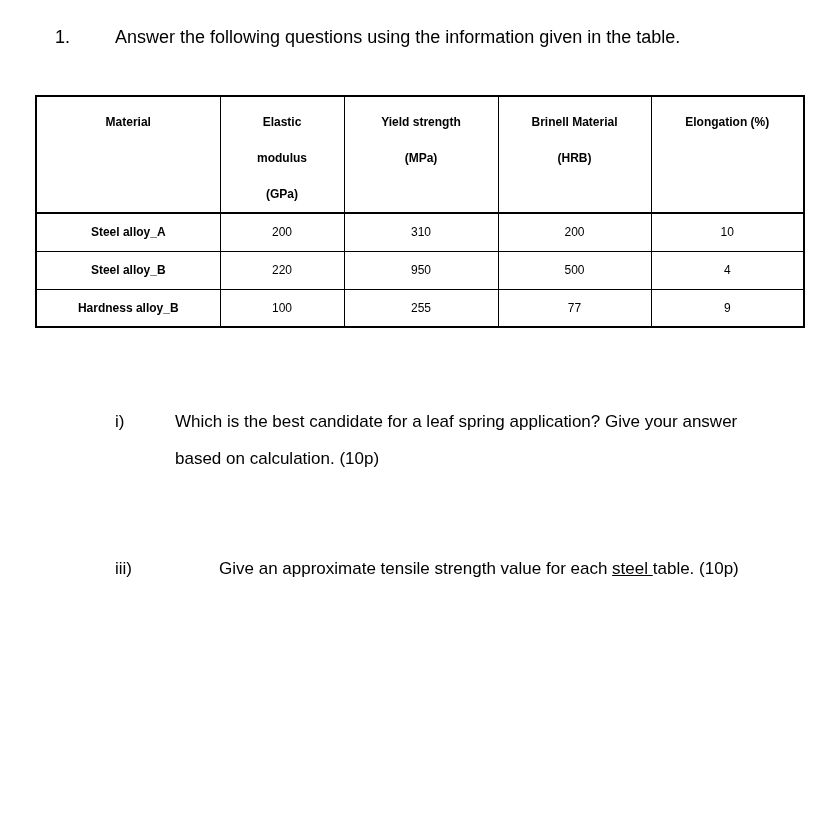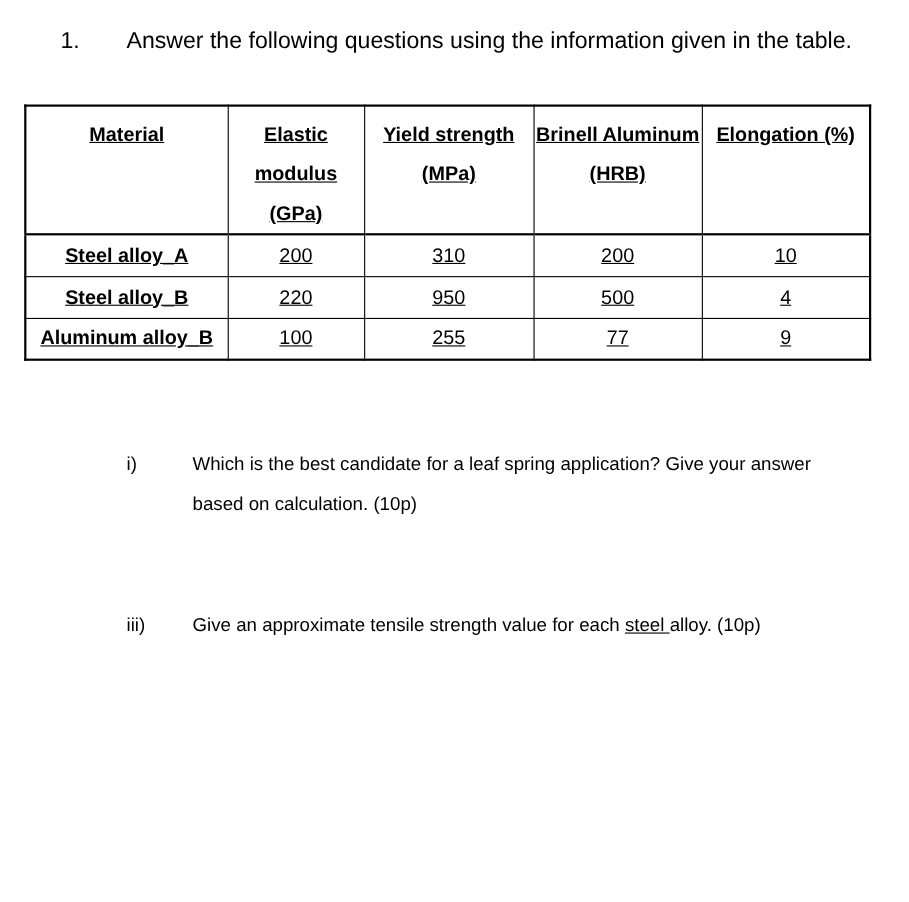--- a/index.html
+++ b/index.html
@@ -12,36 +12,35 @@
     color: #000000;
   }
   .page {
     width: 826px;
     height: 820px;
     padding-top: 27px;
     background: #ffffff;
   }
   .intro-row {
     margin-left: 55px;
-    font-size: 21px;
+    font-size: 18px;
     line-height: 21px;
     white-space: nowrap;
   }
   .qnum {
     display: inline-block;
     width: 60px;
   }
   table.materials {
     border-collapse: collapse;
-    margin-left: 22px;
+    margin-left: 35px;
     margin-top: 47px;
     table-layout: fixed;
     width: 768px;
-    font-size: 18px;
-    text-decoration: underline;
+    font-size: 12px;
   }
   table.materials th, table.materials td {
     border: 1px solid #000000;
     text-align: center;
     padding: 0;
   }
   table.materials { border: 2px solid #000000; }
   table.materials thead th {
     font-weight: bold;
     vertical-align: top;
@@ -63,21 +62,21 @@
   .col-elongation { width: 153px; border-radius: 20px; }
   .questions {
     margin-left: 115px;
     margin-top: 75px;
     font-size: 17px;
   }
   .question {
     display: flex;
     margin-bottom: 73px;
   }
-  .question:last-child { margin-bottom: 0; }
+  .question:last-child { margin-bottom: 0; gap: 44px; }
   .qlabel {
     flex: 0 0 60px;
     line-height: 37px;
   }
   .qtext {
     width: 610px;
     line-height: 37px;
   }
   .qtext.justify { text-align: justify; }
   .underline { text-decoration: underline; }
@@ -100,21 +99,21 @@
         <th class="col-elastic">
           <div>Elastic</div>
           <div>modulus</div>
           <div>(GPa)</div>
         </th>
         <th class="col-yield">
           <div>Yield strength</div>
           <div>(MPa)</div>
         </th>
         <th class="col-brinell">
-          <div>Brinell Aluminum</div>
+          <div>Brinell Material</div>
           <div>(HRB)</div>
         </th>
         <th class="col-elongation">
           <div>Elongation (%)</div>
         </th>
       </tr>
     </thead>
     <tbody>
       <tr>
         <td class="mat">Steel alloy_A</td>
@@ -124,37 +123,37 @@
         <td>10</td>
       </tr>
       <tr>
         <td class="mat">Steel alloy_B</td>
         <td>220</td>
         <td>950</td>
         <td>500</td>
         <td>4</td>
       </tr>
       <tr>
-        <td class="mat">Aluminum alloy_B</td>
+        <td class="mat">Hardness alloy_B</td>
         <td>100</td>
         <td>255</td>
         <td>77</td>
         <td>9</td>
       </tr>
     </tbody>
   </table>
 
   <div class="questions">
 
     <div class="question">
       <span class="qlabel">i)</span>
       <div class="qtext">Which is the best candidate for a leaf spring application? Give your answer based on calculation. (10p)</div>
     </div>
 
 
     <div class="question">
       <span class="qlabel">iii)</span>
-      <div class="qtext"><span>Give an approximate tensile strength value for each </span><span class="underline">steel </span><span>alloy. (10p)</span></div>
+      <div class="qtext"><span>Give an approximate tensile strength value for each </span><span class="underline">steel </span><span>table. (10p)</span></div>
     </div>
 
   </div>
 
 </div>
 
 </body></html>

